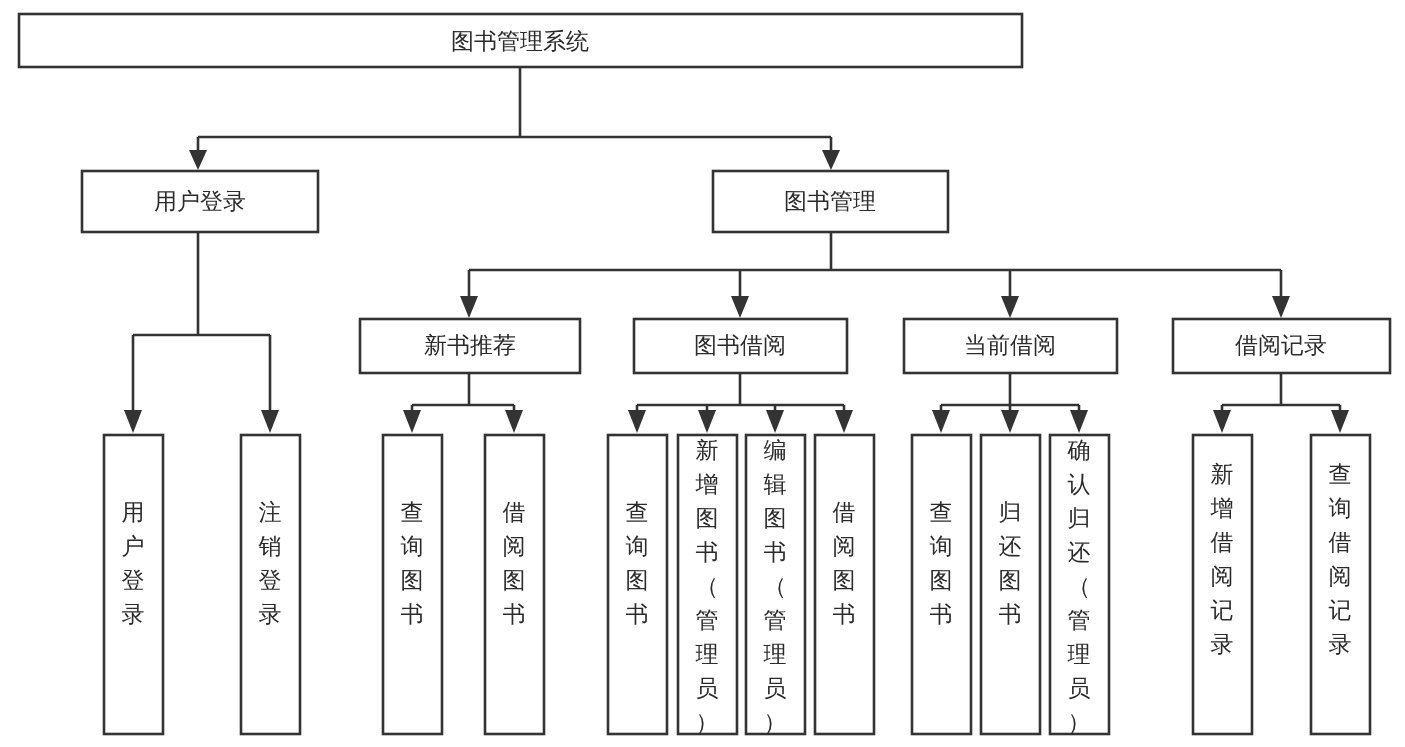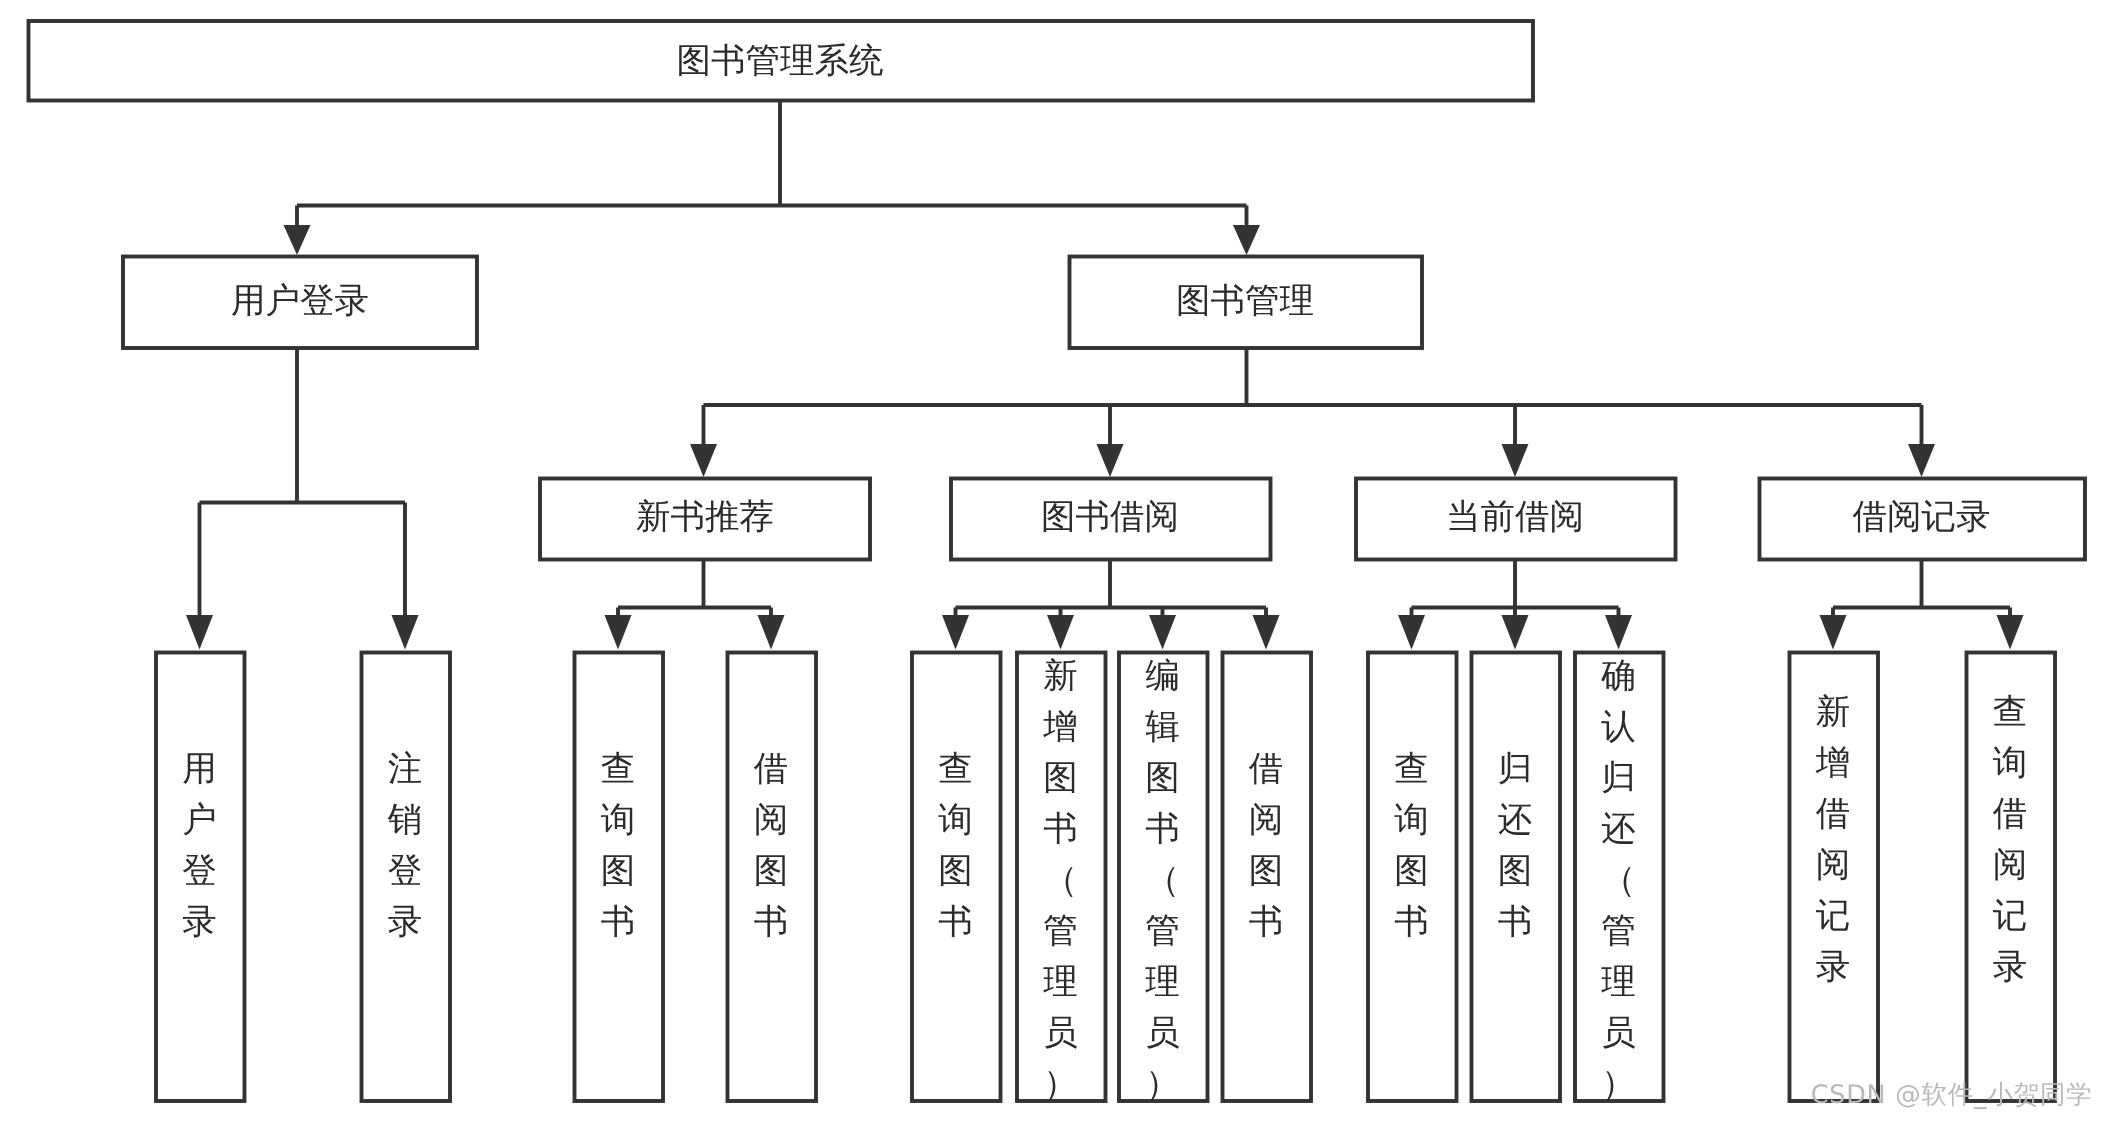--- a/index.html
+++ b/index.html
@@ -217,14 +217,13 @@
       <rect class="node-box" x="1193" y="435" width="59" height="299"></rect>
       <text class="node-label-v" x="1222" y="482"><tspan x="1222" y="482">新</tspan><tspan x="1222" y="516">增</tspan><tspan x="1222" y="550">借</tspan><tspan x="1222" y="584">阅</tspan><tspan x="1222" y="618">记</tspan><tspan x="1222" y="652">录</tspan></text>
     </g>
     <g>
       <rect class="node-box" x="1311" y="435" width="59" height="299"></rect>
       <text class="node-label-v" x="1340" y="482"><tspan x="1340" y="482">查</tspan><tspan x="1340" y="516">询</tspan><tspan x="1340" y="550">借</tspan><tspan x="1340" y="584">阅</tspan><tspan x="1340" y="618">记</tspan><tspan x="1340" y="652">录</tspan></text>
     </g>
 
   </svg>
 
-  <div class="watermark">CSDN @软件_小贺同学</div>
 </div>
 
 </body></html>

